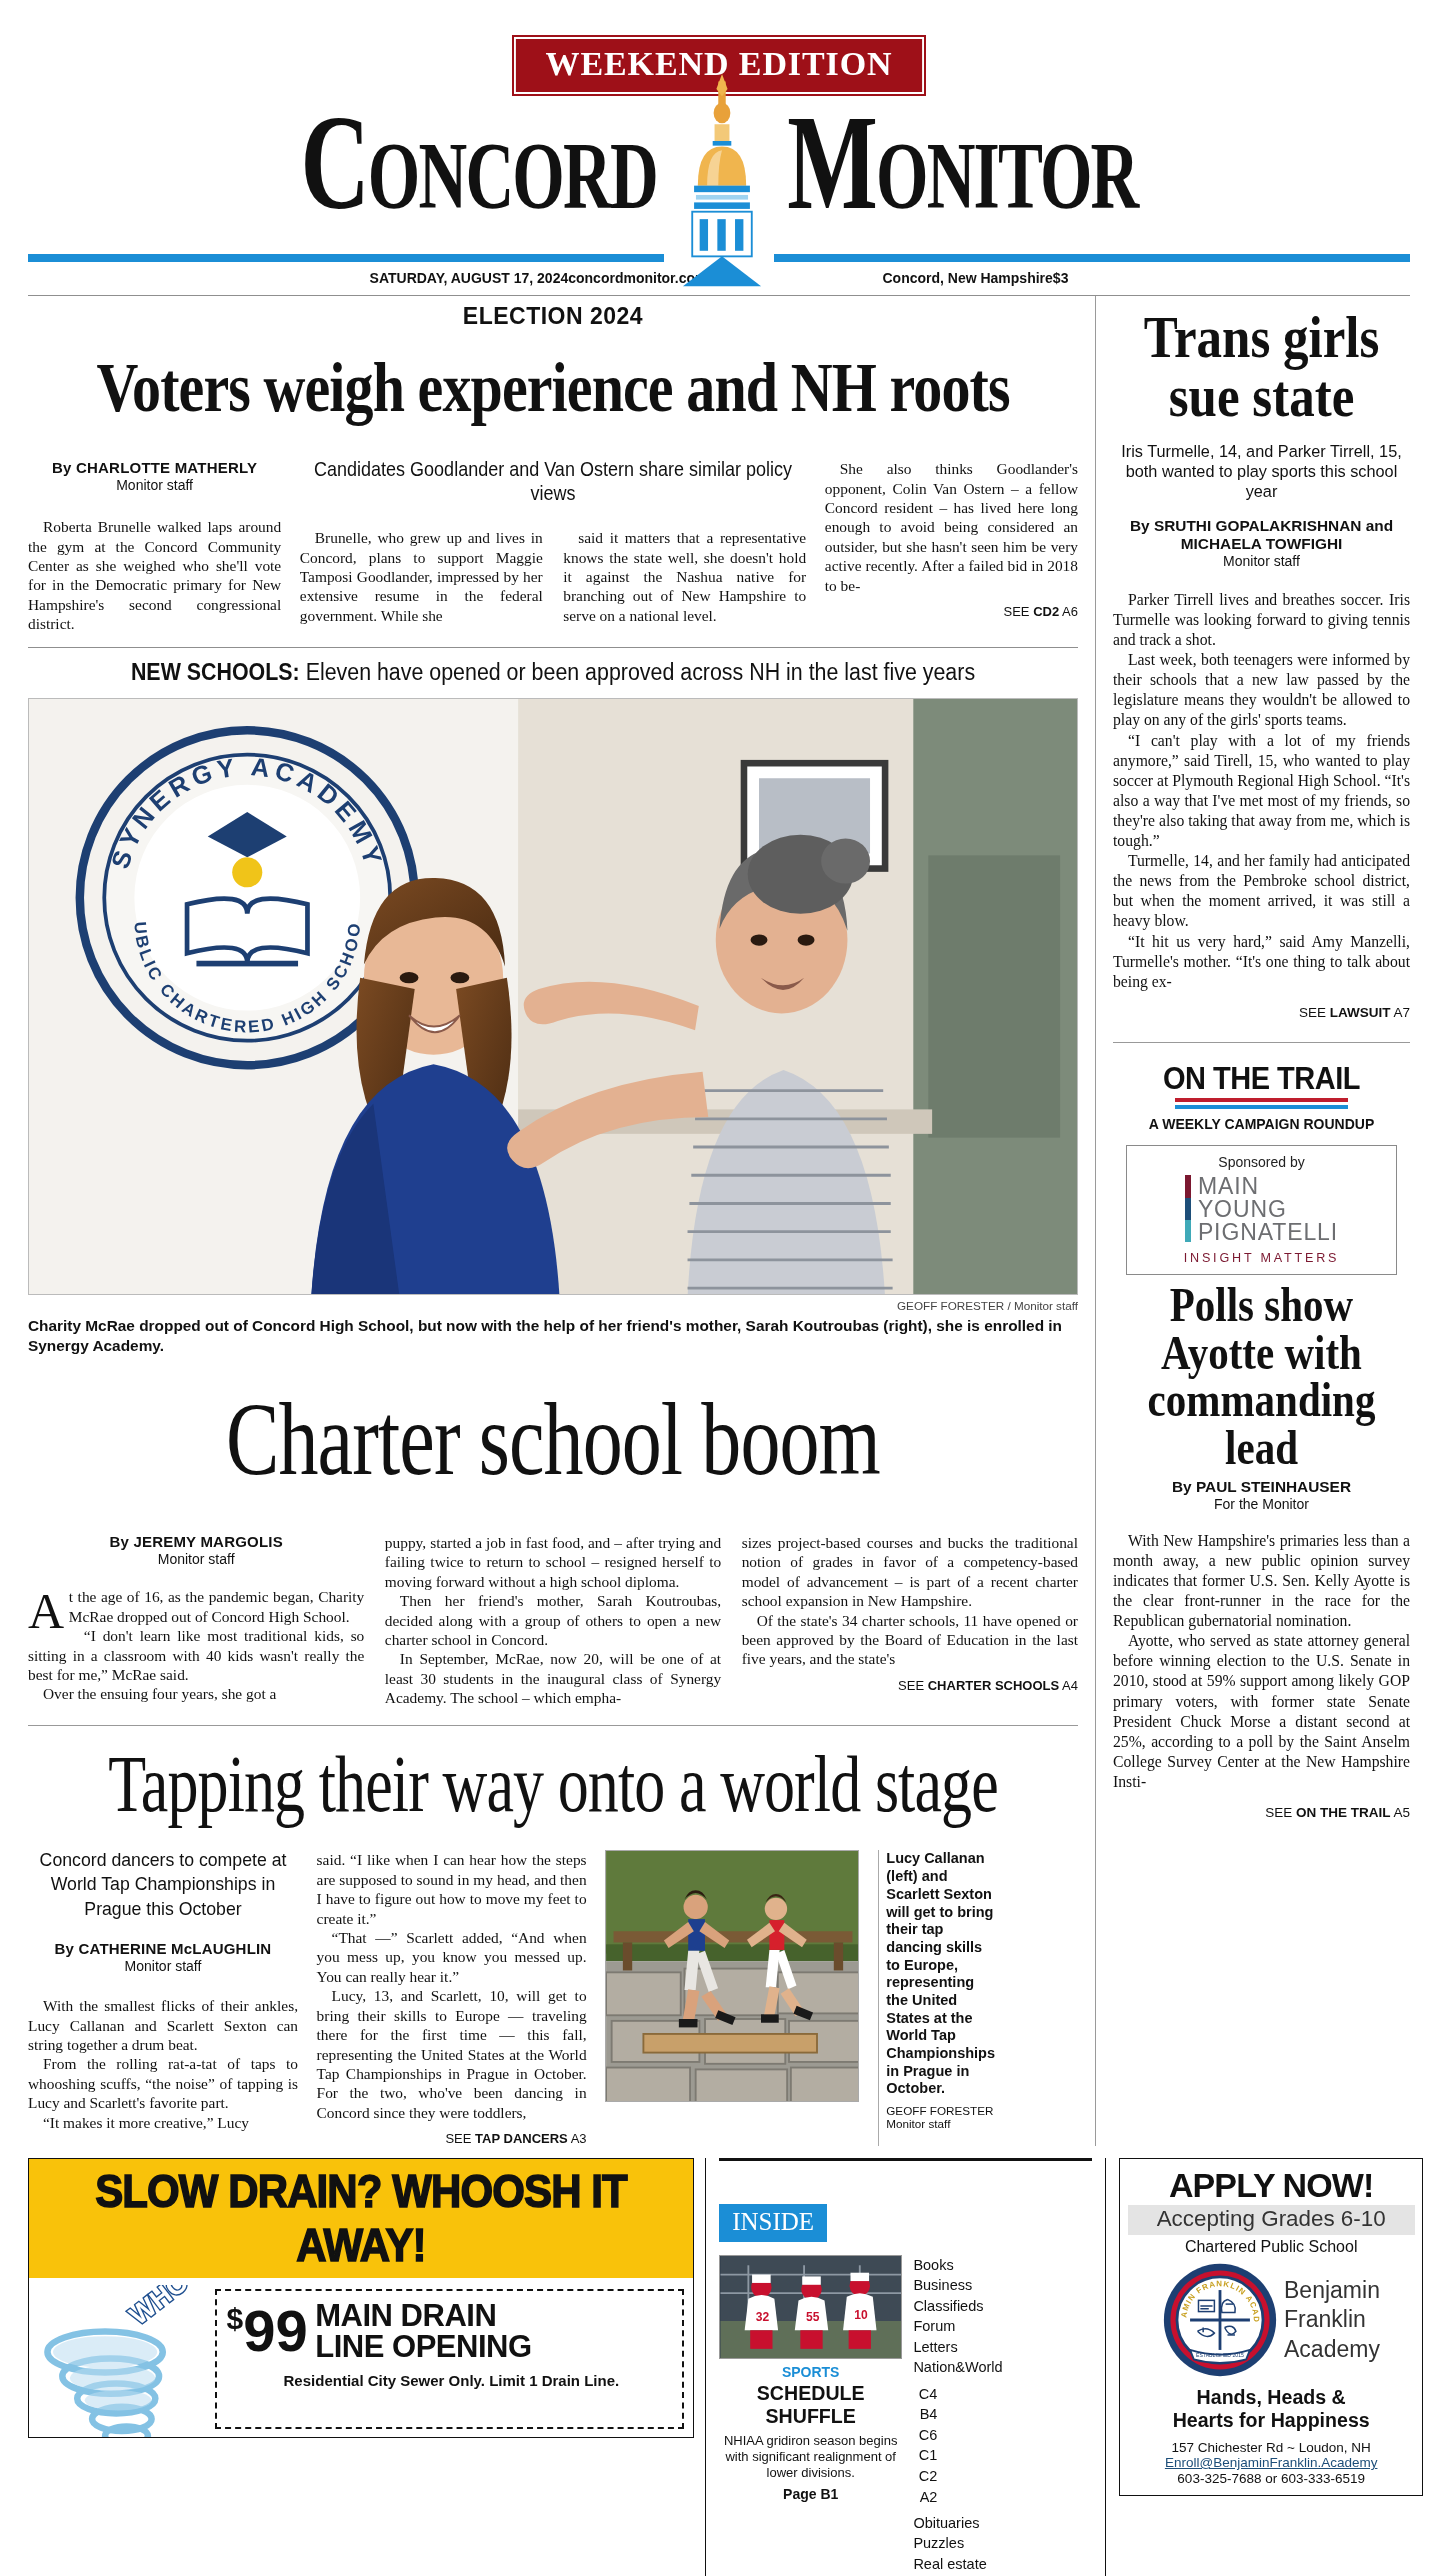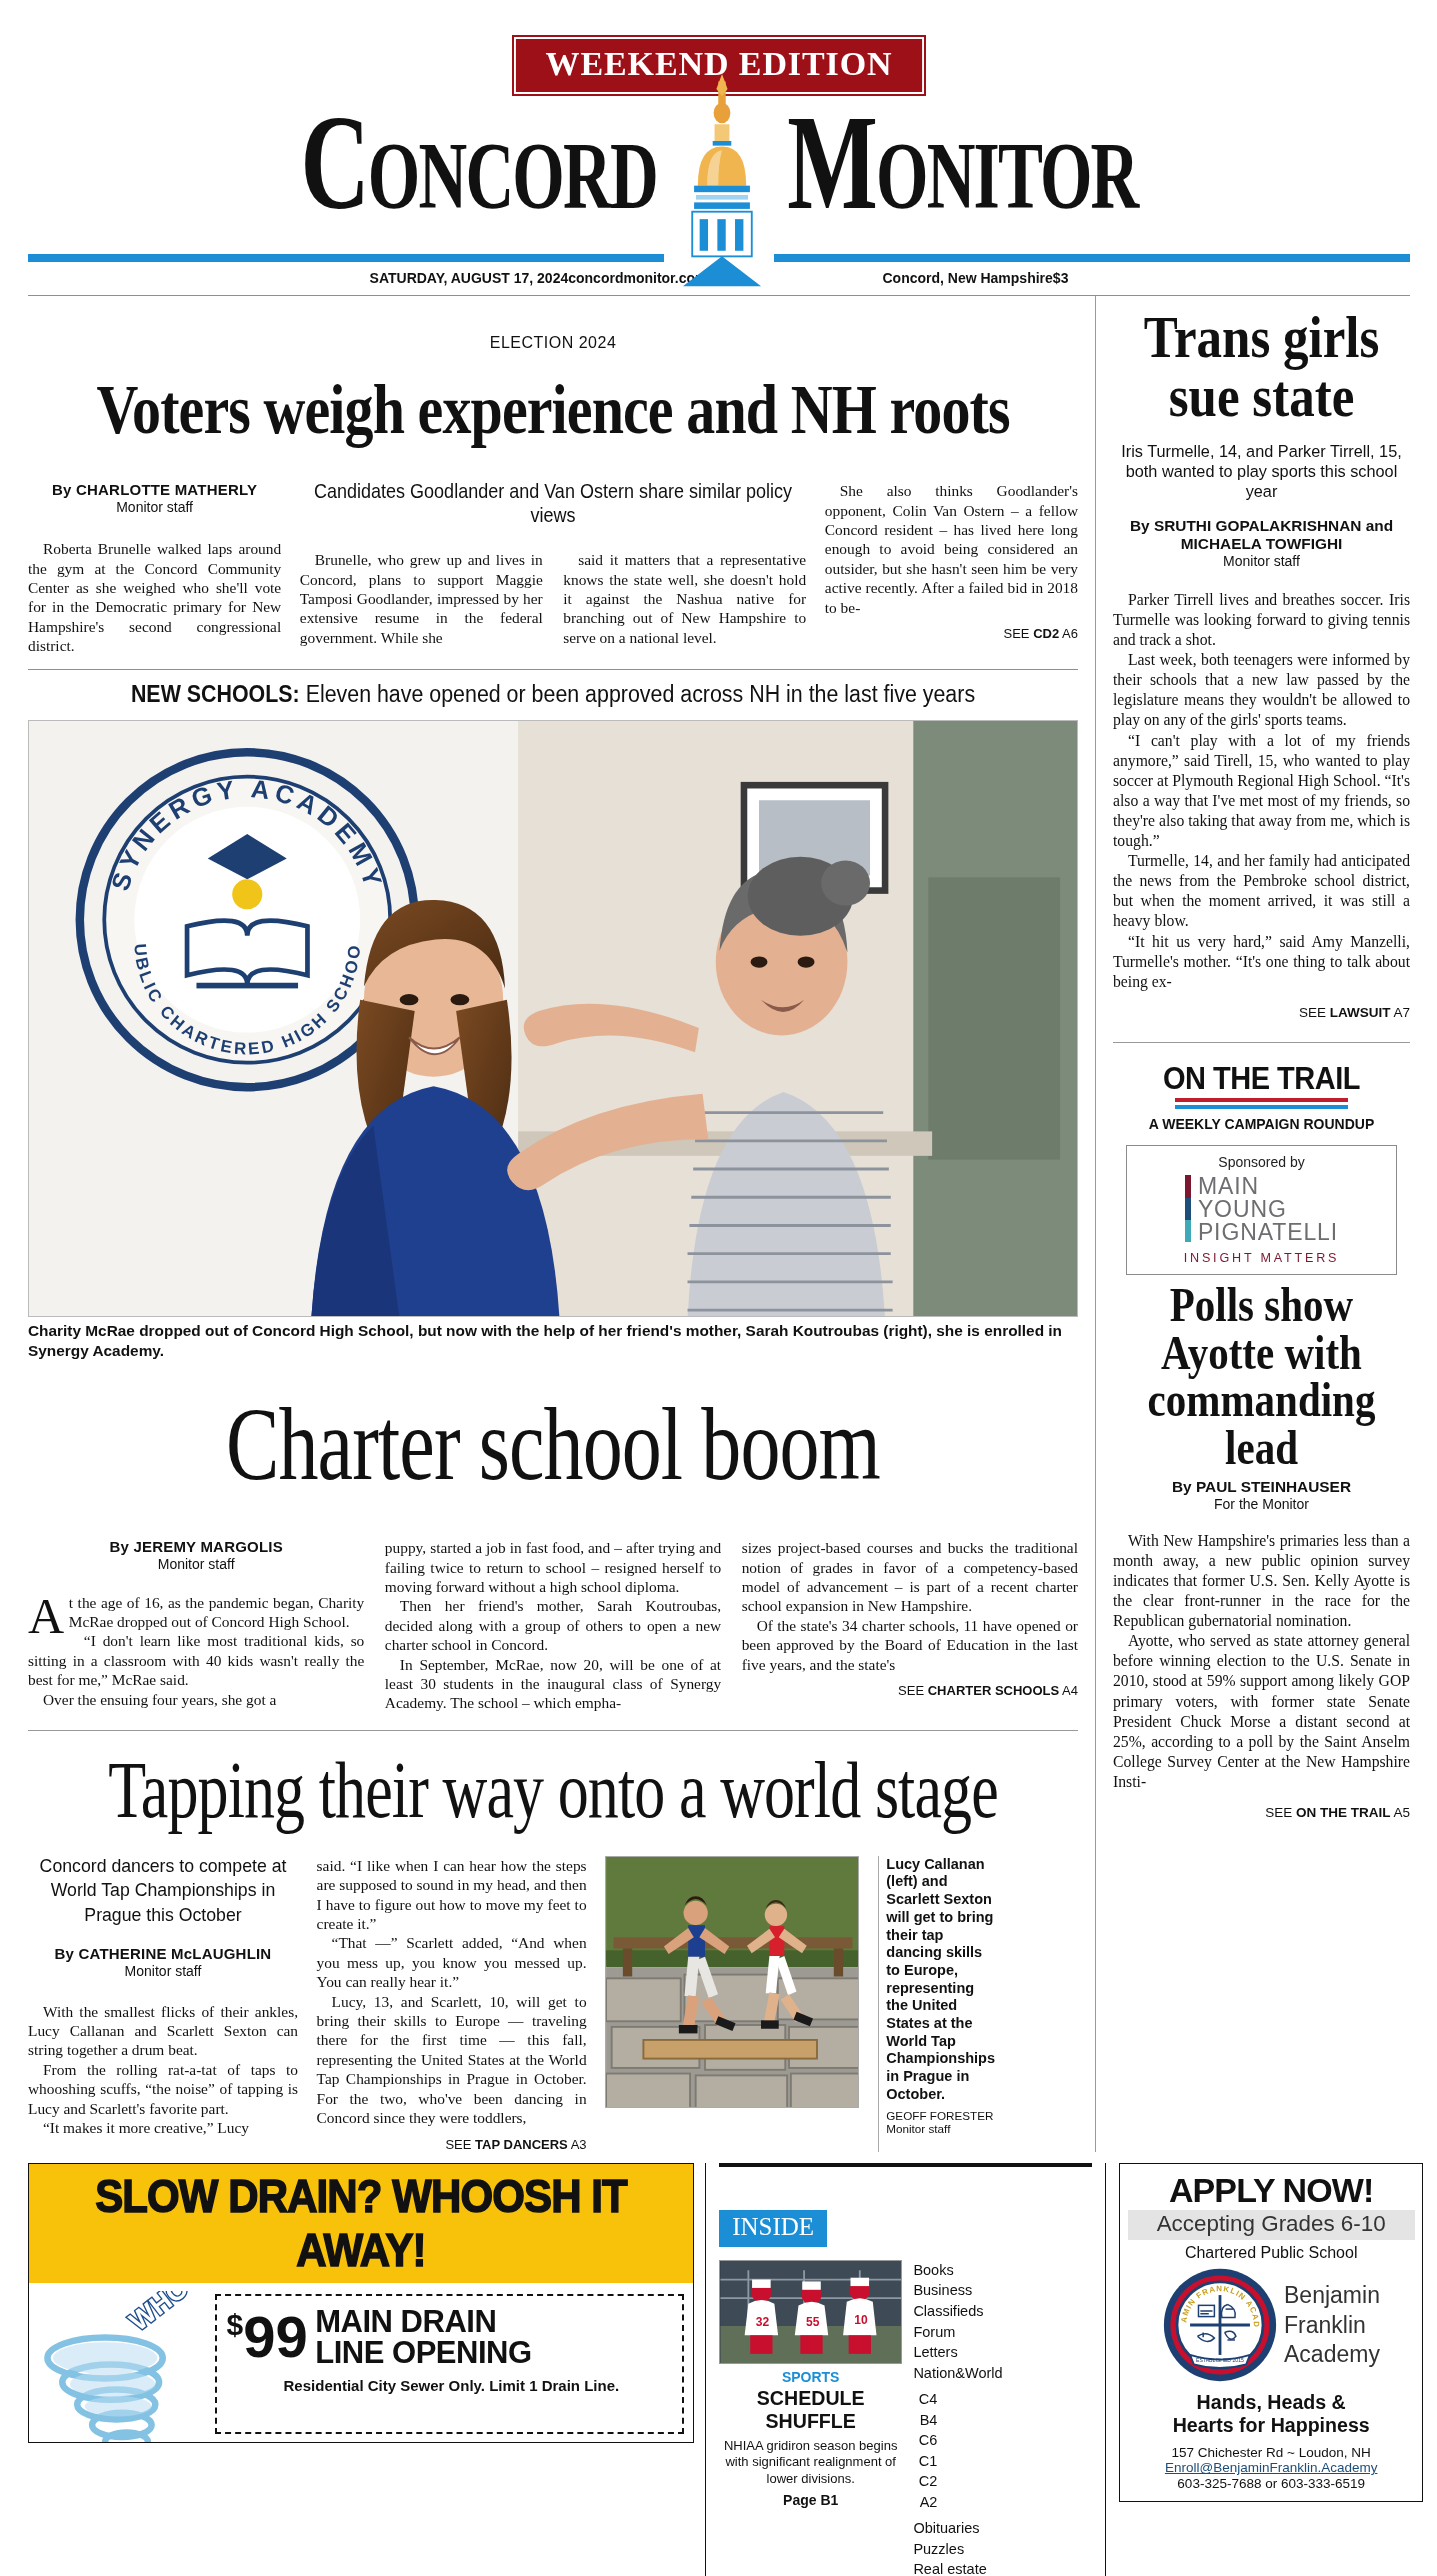--- a/index.html
+++ b/index.html
@@ -68,23 +68,23 @@
 
   
   .main-grid { display:flex; gap:0; margin-top:0; }
   .col-left { width:1067px; flex:0 0 1067px; padding-right:17px; }
   .col-right { width:315px; flex:0 0 315px; border-left:0.9px solid #9a9a9a; padding-left:17px; }
 
   
   .kicker {
     text-align:center;
     font-family:"Liberation Sans", sans-serif;
-    font-weight:normal; font-size:16px;
+    font-weight:bold; font-size:23px;
     letter-spacing:0.5px;
-    margin-top:38px;
+    margin-top:7px;
   }
   .lead-headline {
     text-align:center;
     font-family:"Liberation Serif", serif;
     font-weight:bold;
     font-size:58px;
     line-height:1.04;
     letter-spacing:-0.9px;
     transform:scaleY(1.22);
     margin:28px 0 41px 0;
@@ -483,20 +483,21 @@
               <path d="M702 540 h214"></path>
               <path d="M700 570 h216"></path>
             <path d="M700 600 h218"></path>
               <path d="M700 630 h218"></path>
           </g>
 
           <path d="M712 330 q-100 -40 -170 -18 q-22 8 -14 26 q8 18 34 8 q64 -20 146 10 Z" fill="#e3b191"></path>
           <path d="M716 400 q-120 10 -196 64 q-20 14 -6 30 q14 16 34 2 q70 -48 174 -48 Z" fill="#e3b191"></path>
         </svg>
       </div>
+      <div class="credit">GEOFF FORESTER / Monitor staff</div>
       <div class="caption">Charity McRae dropped out of Concord High School, but now with the help of her friend's mother, Sarah Koutroubas (right), she is enrolled in Synergy Academy.</div>
 
       <div>
         <div class="charter-headline">Charter school boom</div>
         <div class="cols3">
           <div>
             <div class="byline">
               <div class="b1">By JEREMY MARGOLIS</div>
               <div class="b2">Monitor staff</div>
             </div>

